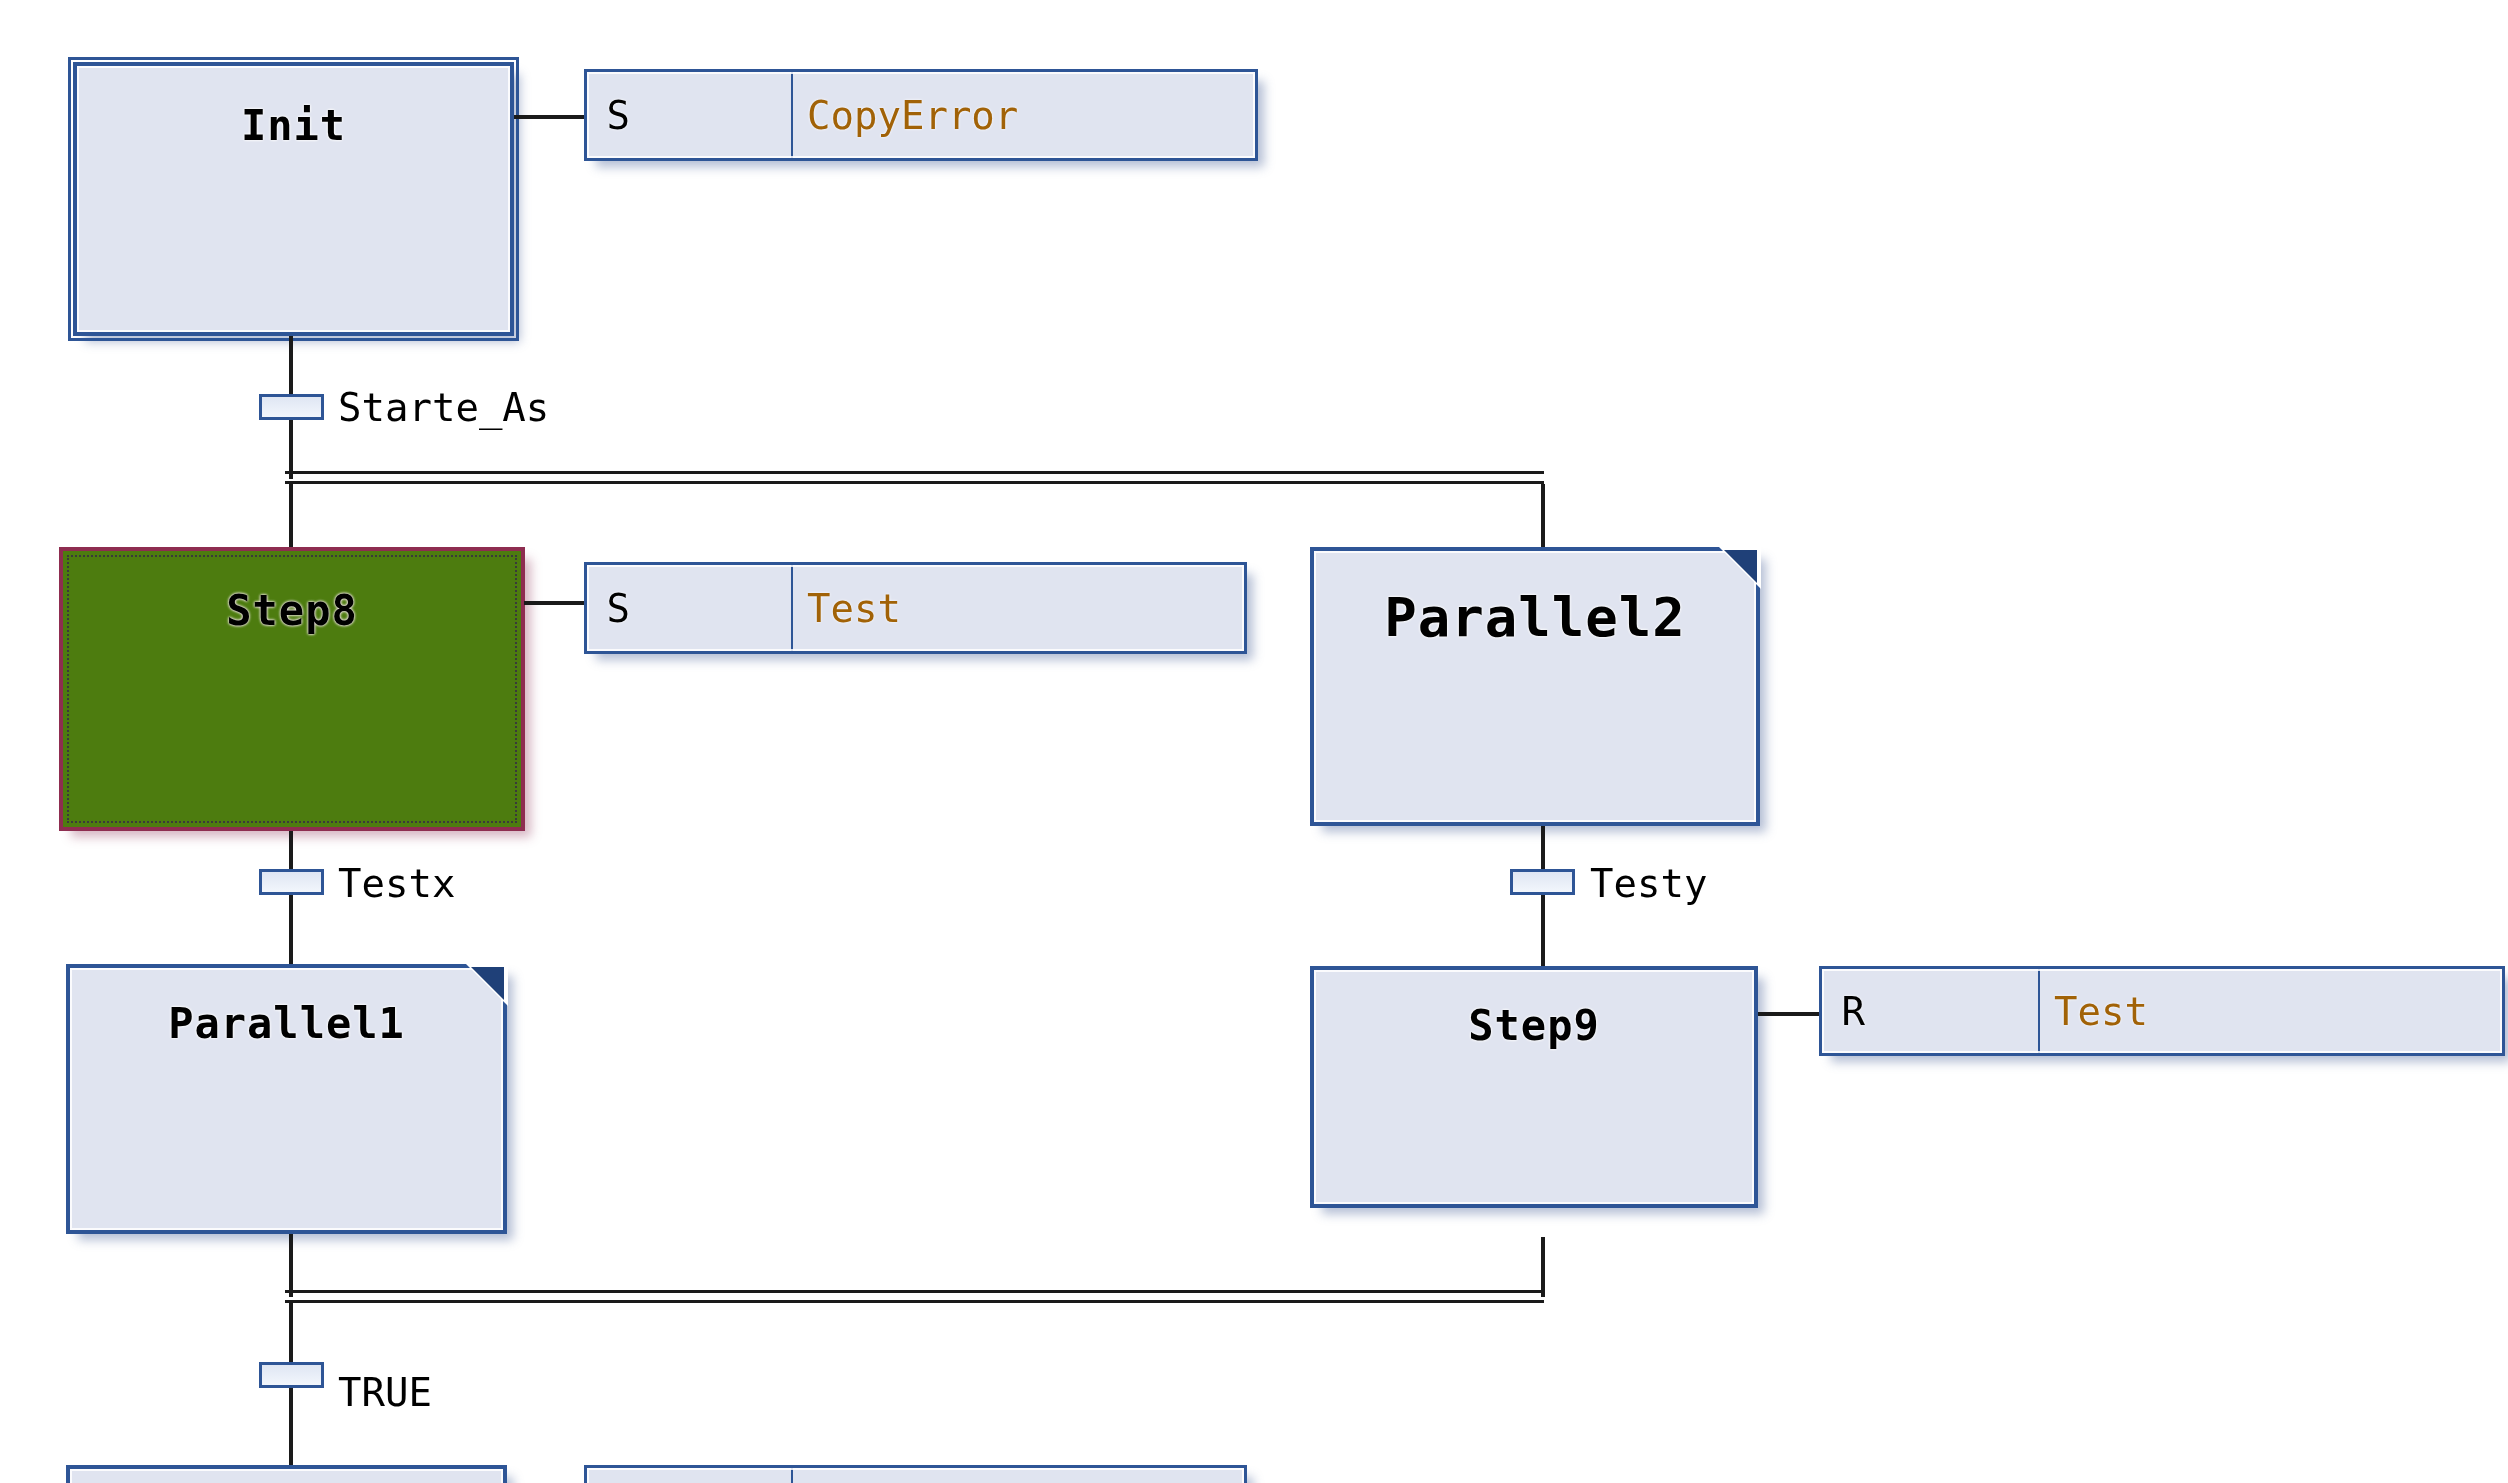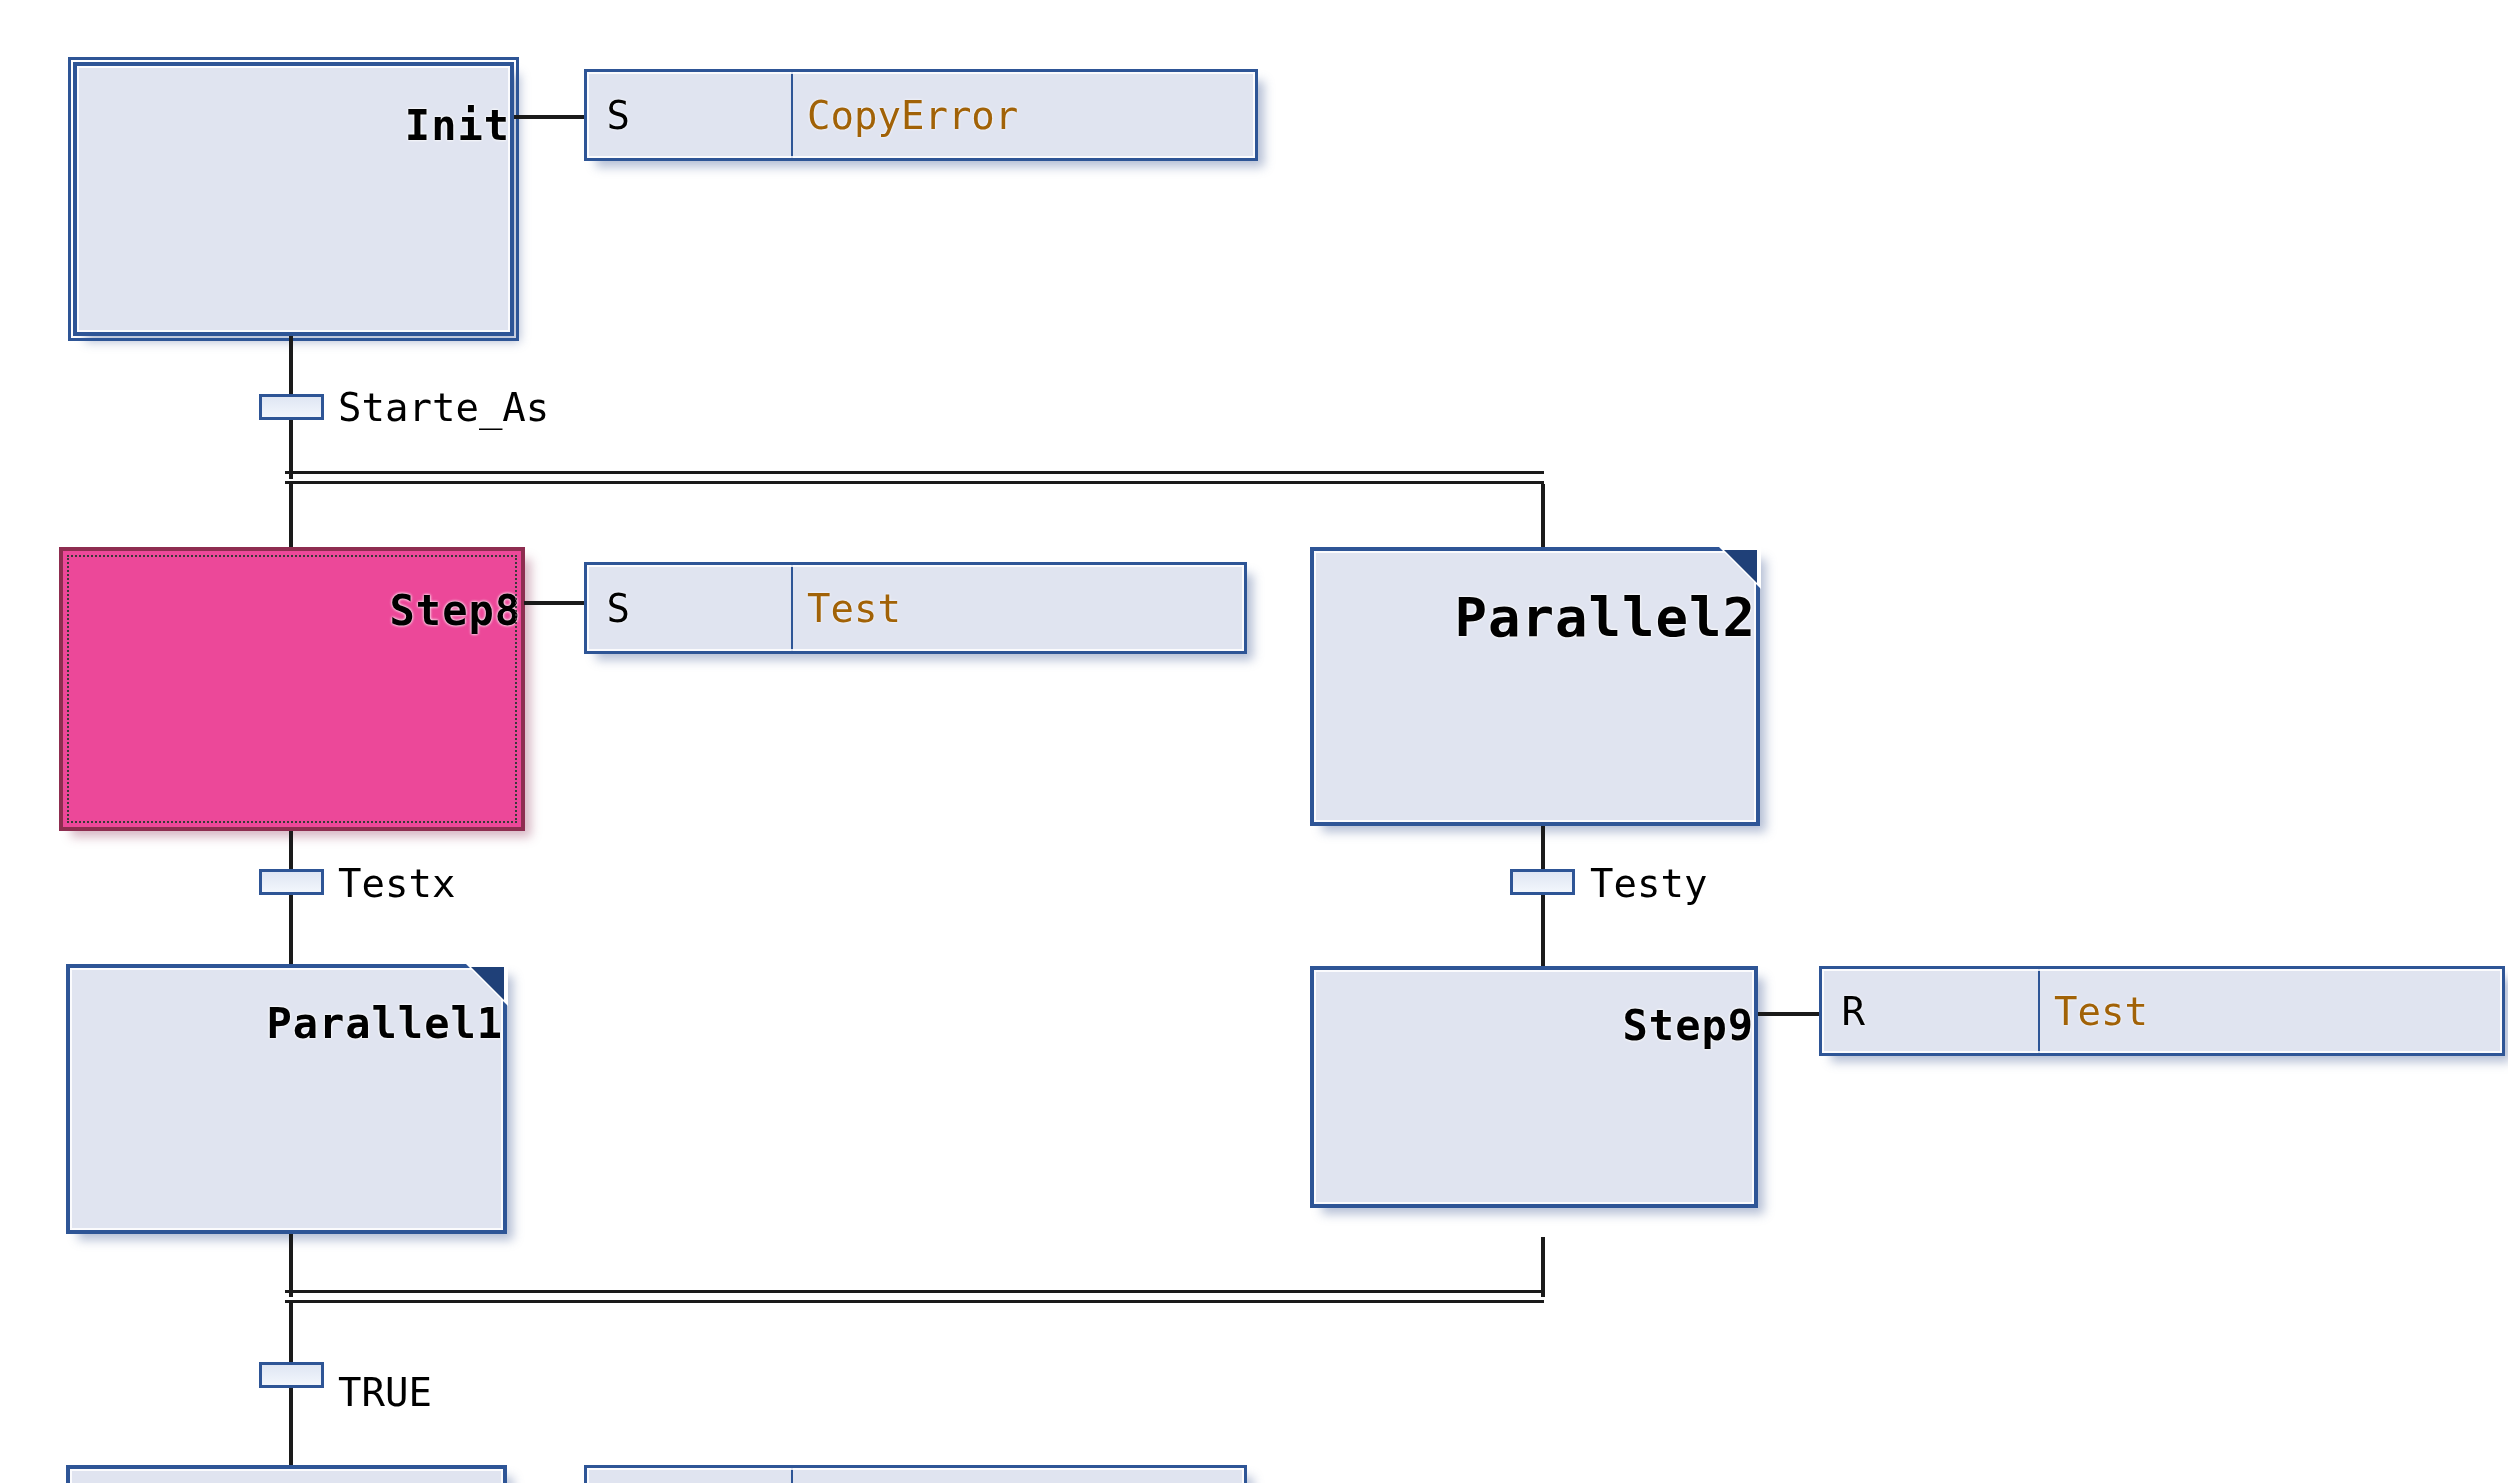--- a/index.html
+++ b/index.html
@@ -22,21 +22,21 @@
   
   .step {
     position: absolute;
     box-sizing: border-box;
     background: #e0e4f0;
     border: 4.9px solid #2e5596;
     box-shadow: 8.8px 8.8px 9.8px -2.9px rgba(70,95,150,.40);
   }
   .step .caption {
     display: block;
-    text-align: right;
+    text-align: center;
     font-weight: bold;
     color: #000000;
     letter-spacing: 1px;
     text-shadow: 0 0 2.9px #ffffff, 0 0 2.9px #ffffff;
   }
 
   
   .step::after {
     content: "";
     position: absolute;
@@ -47,21 +47,21 @@
 
   
   .step.initial {
     border-width: 4.9px;
     outline: 3.9px solid #2e5596;
     outline-offset: 2.9px;
   }
 
   
   .step.selected {
-    background: #ec4899;
+    background: #4d7c0f;
     border-color: #8e2d50;
     box-shadow: 8.8px 8.8px 9.8px -2.9px rgba(140,50,85,.35);
   }
   .step.selected::after {
     border: 2.9px dotted #3a3a3a;
     left: 3.9px; top: 3.9px; right: 3.9px; bottom: 3.9px;
   }
   .step.selected .caption { text-shadow: 0 0 2.9px #fdeff5, 0 0 2.9px #fdeff5; }
 
   

